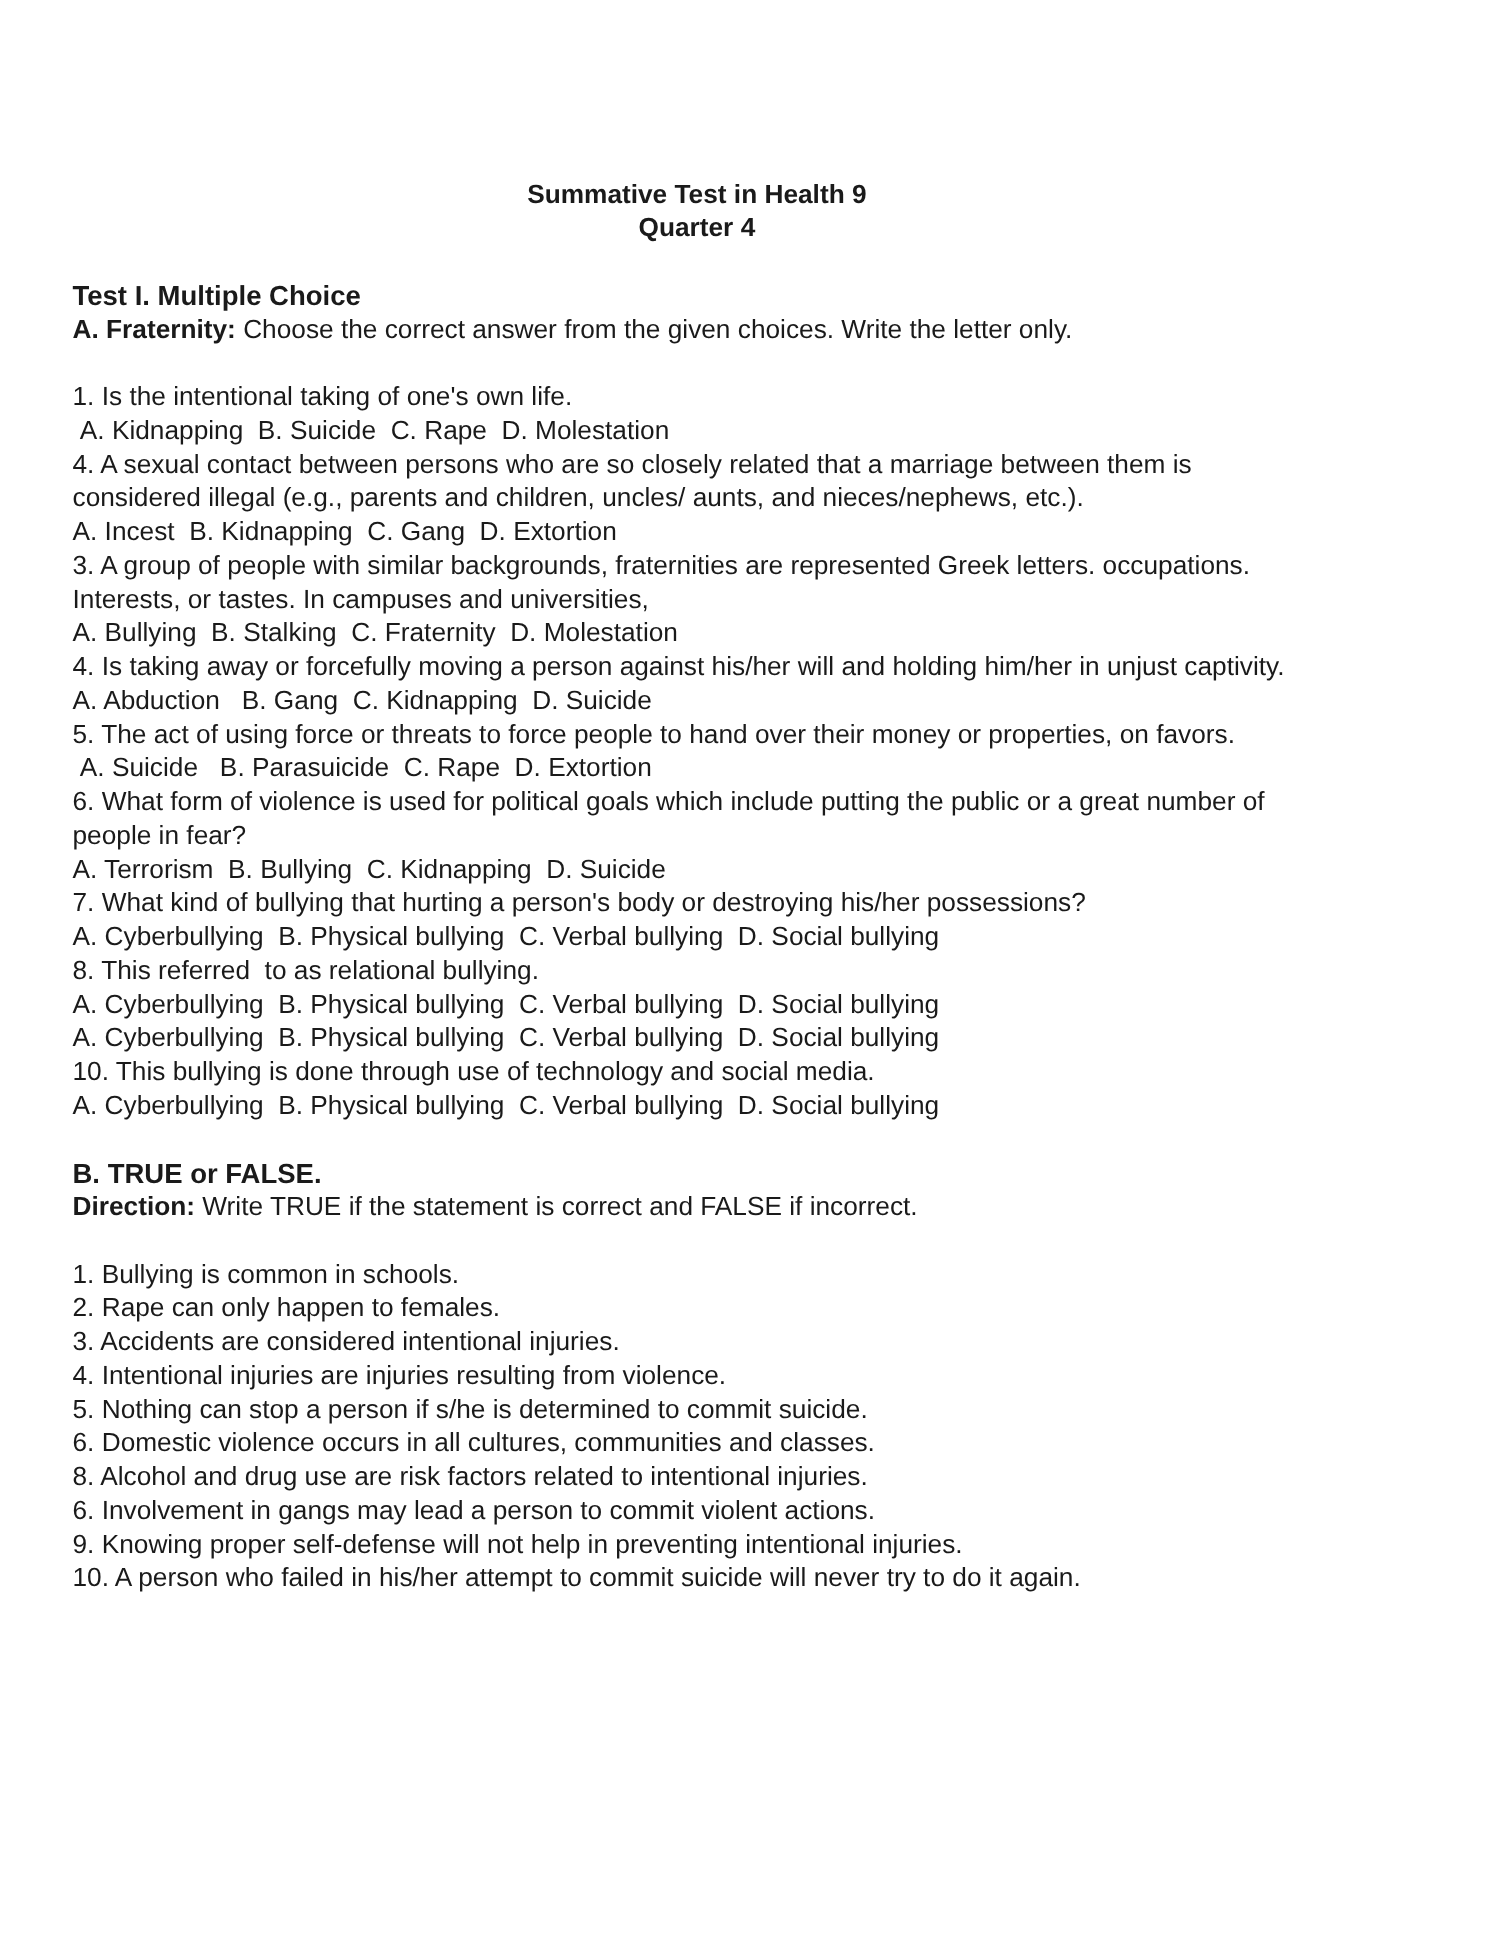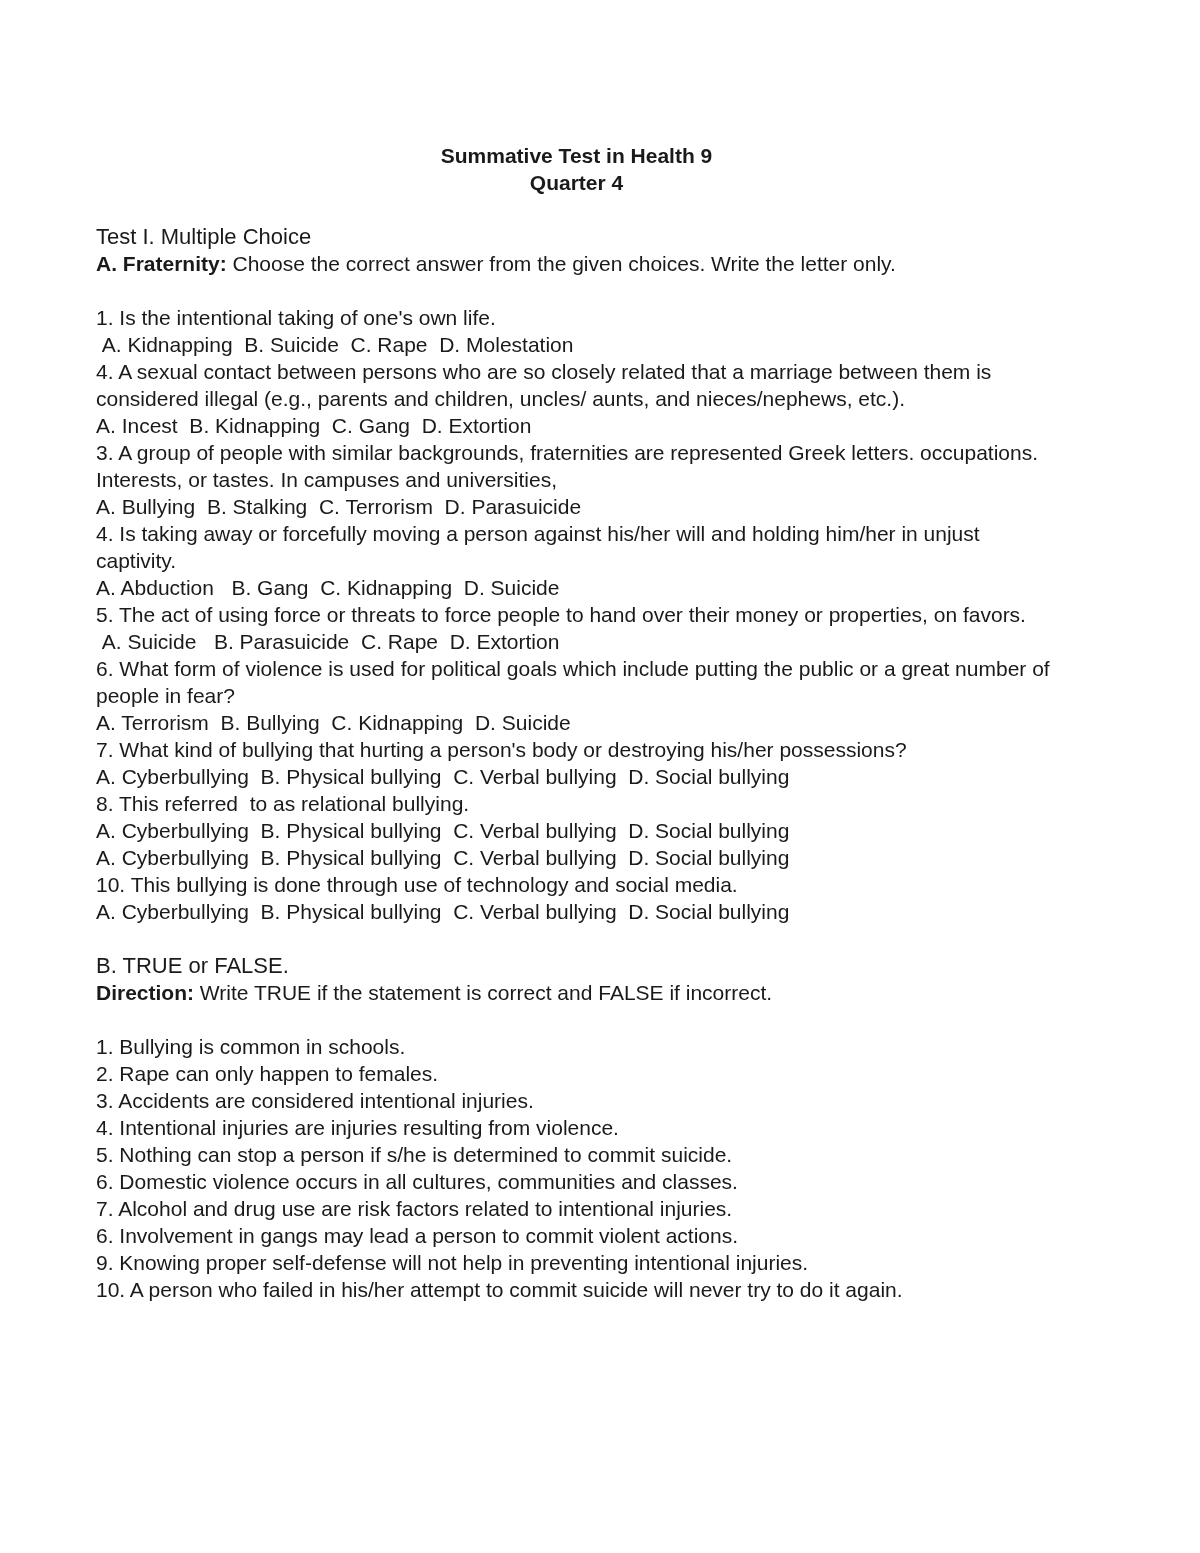--- a/index.html
+++ b/index.html
@@ -11,38 +11,38 @@
     width: 1200px;
     min-height: 1553px;
     box-sizing: border-box;
     font-family: "Liberation Sans", sans-serif;
     color: #1a1a1a;
   }
   .doc {
     box-sizing: border-box;
     width: 1200px;
     min-height: 1553px;
-    padding: 142px 143px 60px 96px;
+    padding: 142px 143px 60px 58px;
     background: #ffffff;
   }
   .title {
     text-align: center;
     font-weight: bold;
     font-size: 22px;
     line-height: 27px;
   }
   p {
     margin: 0;
     font-size: 21px;
     line-height: 27px;
     white-space: pre-wrap;
   }
   .bold { font-weight: bold; }
   .section-heading {
-    font-weight: normal;
+    font-weight: bold;
     font-size: 22px;
   }
   .gap-top { margin-top: 27px; }
 </style>
 </head>
 <body>
 
 <div class="doc">
 
   <div class="title">
@@ -55,21 +55,21 @@
   <p><span class="bold">A. Fraternity:</span><span> Choose the correct answer from the given choices. Write the letter only.</span></p>
 
   <div>
     <p class="gap-top">1. Is the intentional taking of one's own life.</p>
     <p> A. Kidnapping  B. Suicide  C. Rape  D. Molestation</p>
 
     <p>4. A sexual contact between persons who are so closely related that a marriage between them is considered illegal (e.g., parents and children, uncles/ aunts, and nieces/nephews, etc.).</p>
     <p>A. Incest  B. Kidnapping  C. Gang  D. Extortion</p>
 
     <p>3. A group of people with similar backgrounds, fraternities are represented Greek letters. occupations. Interests, or tastes. In campuses and universities,</p>
-    <p>A. Bullying  B. Stalking  C. Terrorism  D. Parasuicide</p>
+    <p>A. Bullying  B. Stalking  C. Fraternity  D. Molestation</p>
 
     <p>4. Is taking away or forcefully moving a person against his/her will and holding him/her in unjust captivity.</p>
     <p>A. Abduction   B. Gang  C. Kidnapping  D. Suicide</p>
 
     <p>5. The act of using force or threats to force people to hand over their money or properties, on favors.</p>
     <p> A. Suicide   B. Parasuicide  C. Rape  D. Extortion</p>
 
     <p>6. What form of violence is used for political goals which include putting the public or a great number of people in fear?</p>
     <p>A. Terrorism  B. Bullying  C. Kidnapping  D. Suicide</p>
 
@@ -89,19 +89,19 @@
 
   <p><span class="bold">Direction:</span><span> Write TRUE if the statement is correct and FALSE if incorrect.</span></p>
 
   <div>
     <p class="gap-top">1. Bullying is common in schools.</p>
     <p>2. Rape can only happen to females.</p>
     <p>3. Accidents are considered intentional injuries.</p>
     <p>4. Intentional injuries are injuries resulting from violence.</p>
     <p>5. Nothing can stop a person if s/he is determined to commit suicide.</p>
     <p>6. Domestic violence occurs in all cultures, communities and classes.</p>
-    <p>7. Alcohol and drug use are risk factors related to intentional injuries.</p>
+    <p>8. Alcohol and drug use are risk factors related to intentional injuries.</p>
     <p>6. Involvement in gangs may lead a person to commit violent actions.</p>
     <p>9. Knowing proper self-defense will not help in preventing intentional injuries.</p>
     <p>10. A person who failed in his/her attempt to commit suicide will never try to do it again.</p>
   </div>
 
 </div>
 
 </body></html>

